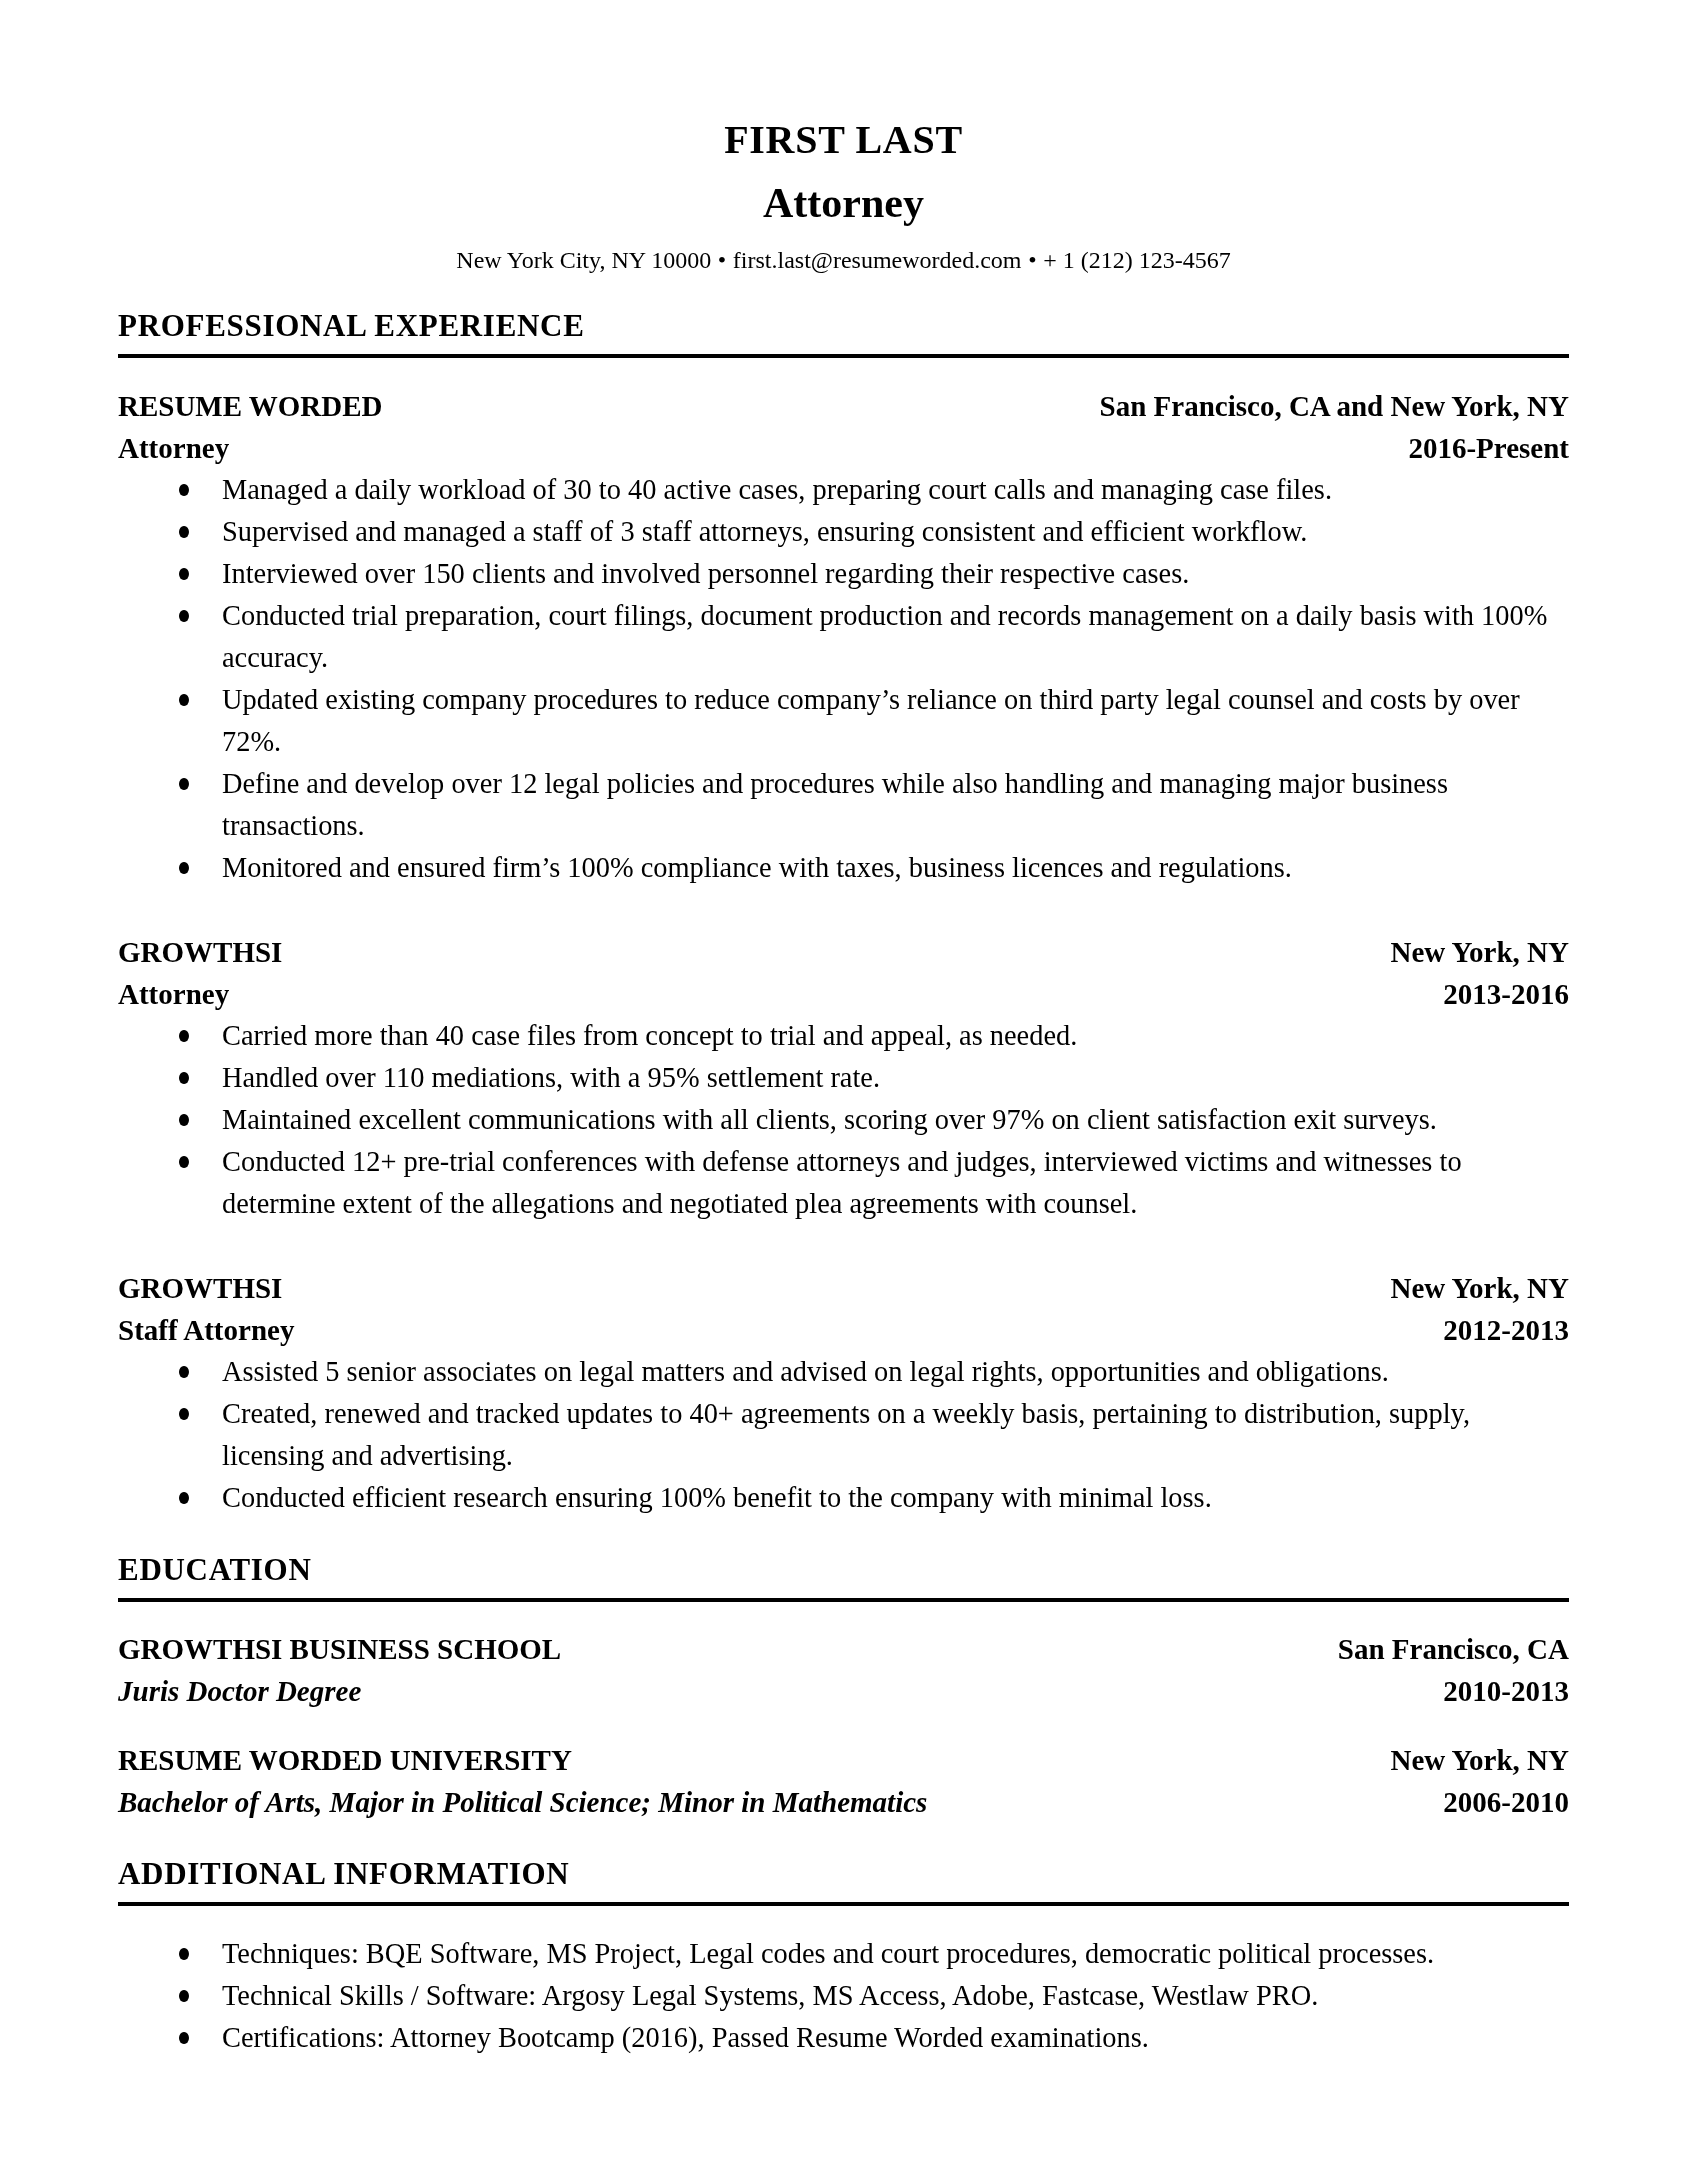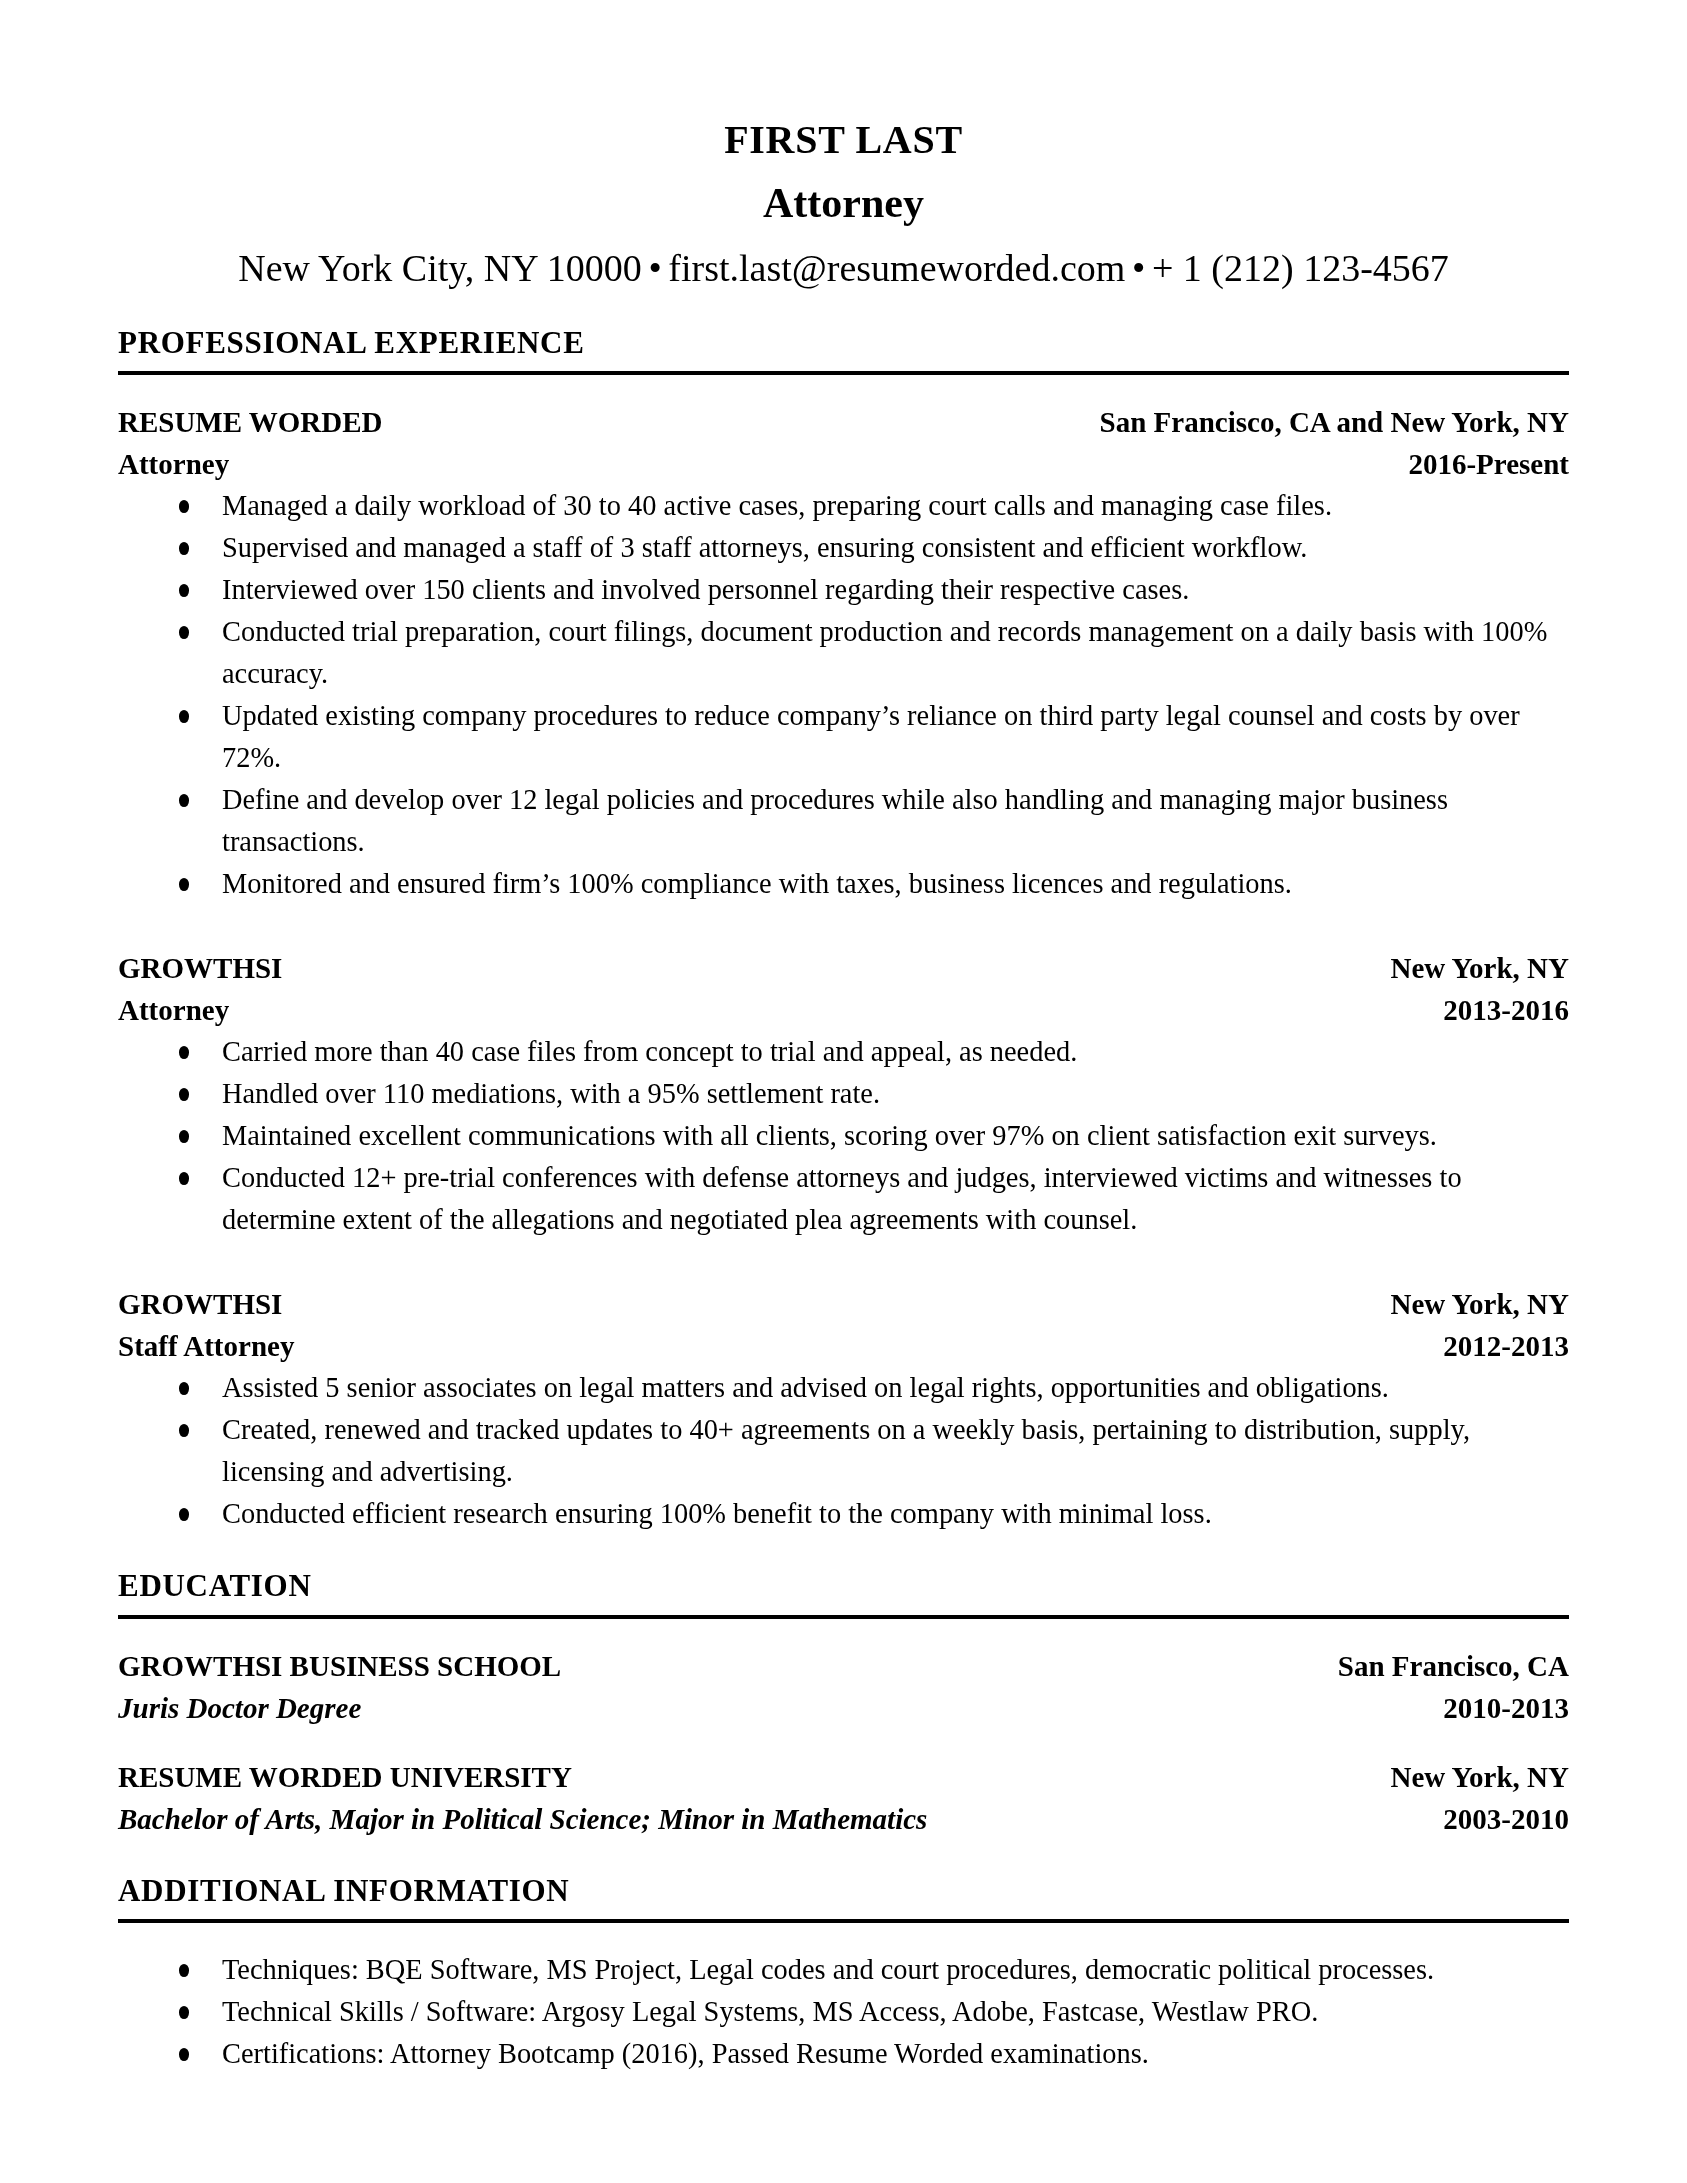--- a/index.html
+++ b/index.html
@@ -6,21 +6,21 @@
   .page{
     width:1687px;height:2183px;box-sizing:border-box;
     padding:119px 118px 0 118px;background:#ffffff;color:#000000;
     font-family:"Liberation Serif","DejaVu Serif",serif;
     overflow:hidden;
   }
   
   .hdr{text-align:center;}
   .name{font-size:40px;font-weight:700;margin:0;line-height:1.05;letter-spacing:0.7px;}
   .subtitle{font-size:42px;font-weight:700;margin:20px 0 0 0;line-height:1.05;}
-  .contact{font-size:38px;margin-top:21px;line-height:1.2;}
+  .contact{font-size:24px;margin-top:21px;line-height:1.2;}
   .sep{padding:0 6.6px;}
   
   section{margin-top:33px;}
   .sec-h{font-size:31px;font-weight:700;margin:0 0 10.6px 0;letter-spacing:0.7px;line-height:1.15;}
   .rule{height:4px;background:#000000;margin:0 0 26.5px 0;}
   
   .row{display:flex;justify-content:space-between;align-items:baseline;
        font-size:29px;font-weight:700;line-height:42px;}
   .degree{font-style:italic;}
   
@@ -116,21 +116,21 @@
       </div>
     </div>
 
     <div class="edu">
       <div class="row">
         <span>RESUME WORDED UNIVERSITY</span>
         <span>New York, NY</span>
       </div>
       <div class="row">
         <span class="degree">Bachelor of Arts, Major in Political Science; Minor in Mathematics</span>
-        <span>2003-2010</span>
+        <span>2006-2010</span>
       </div>
     </div>
   </section>
 
   <section>
     <h3 class="sec-h">ADDITIONAL INFORMATION</h3>
     <div class="rule"></div>
     <ul class="bullets">
       <li><span class="dot"></span><span>Techniques: BQE Software, MS Project, Legal codes and court procedures, democratic political processes.</span></li>
       <li><span class="dot"></span><span>Technical Skills / Software: Argosy Legal Systems, MS Access, Adobe, Fastcase, Westlaw PRO.</span></li>

